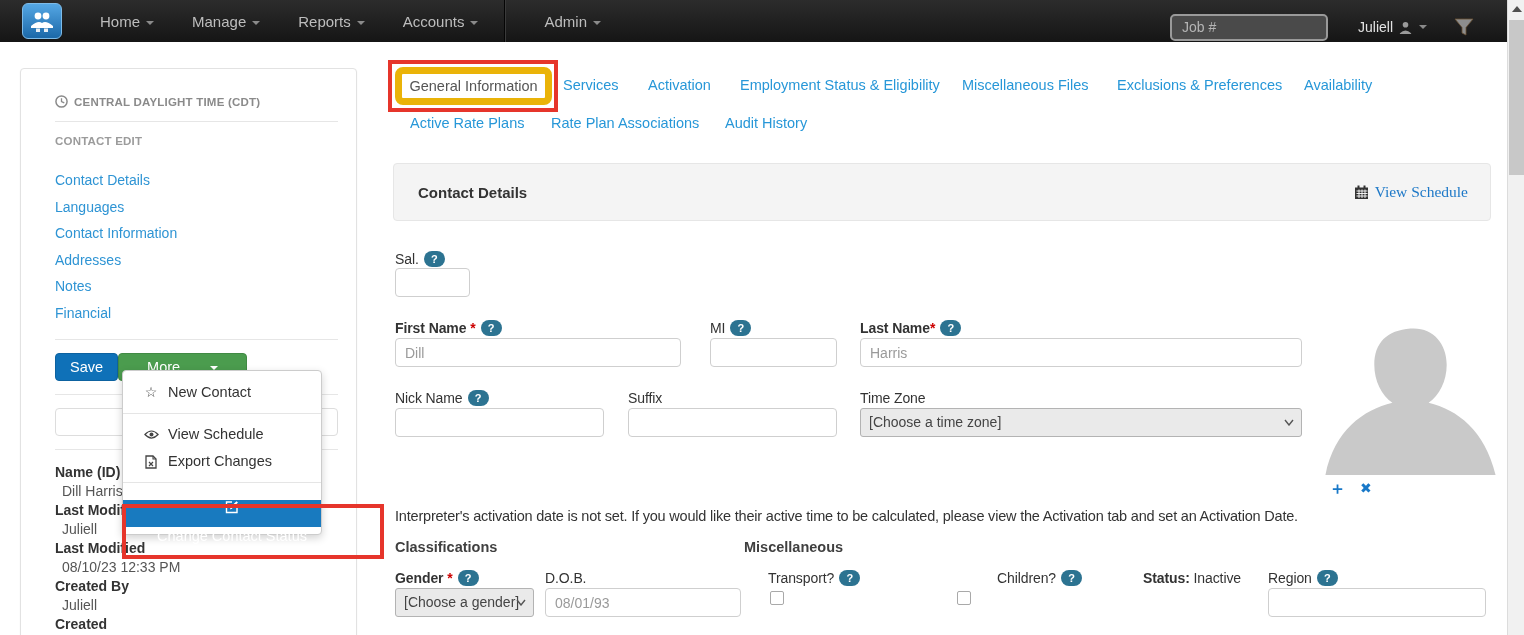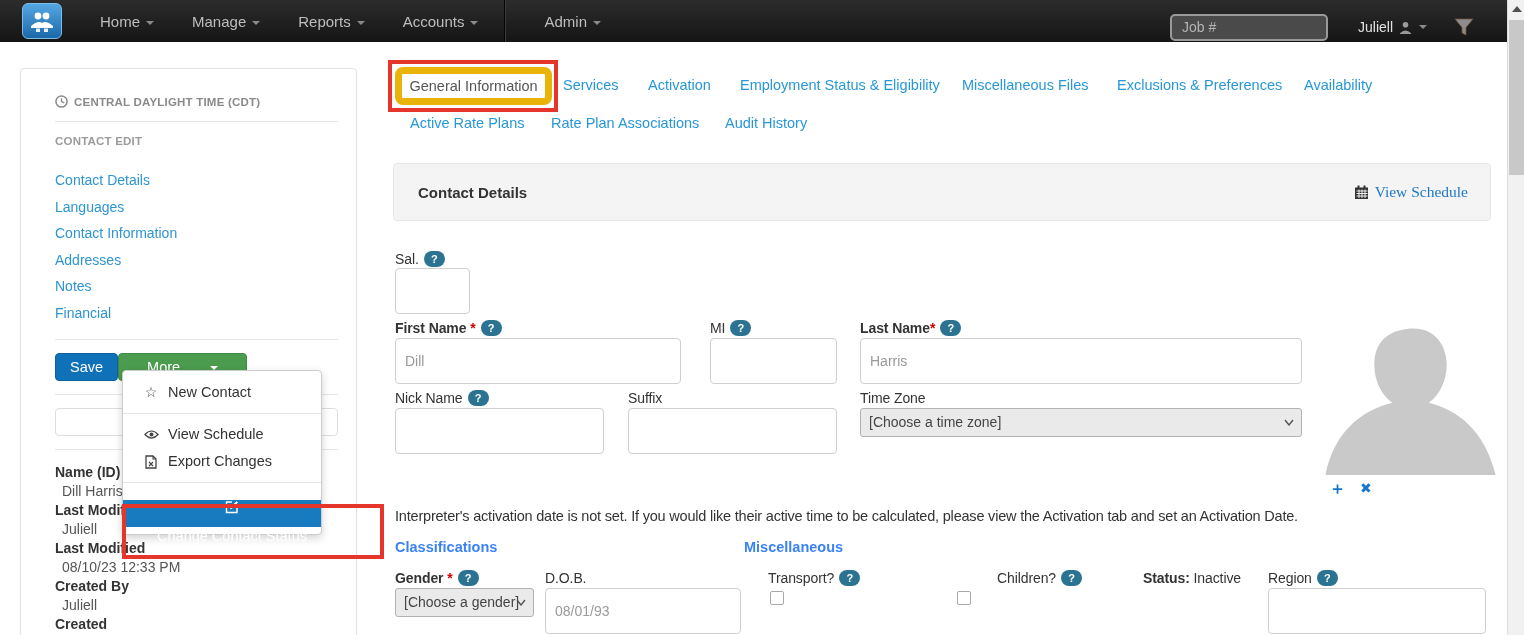--- a/index.html
+++ b/index.html
@@ -83,31 +83,31 @@
   .view-sched { position:absolute; right:22px; display:flex; align-items:center; gap:6px;
     font-family:"Liberation Serif",serif; font-size:15.5px; color:#1d78c7; cursor:pointer; }
 
   
   .lbl { position:absolute; font-size:14px; color:#333; letter-spacing:-0.1px; white-space:nowrap; }
   .lbl b { font-weight:bold; }
   .req { color:#c00; font-weight:bold; }
   .qbadge { display:inline-block; min-width:21px; height:16px; border-radius:9px; background:#2c7391;
     color:#fff; font-size:11px; font-weight:bold; text-align:center; line-height:16px;
     margin-left:5px; vertical-align:1px; cursor:pointer; }
-  .inp { position:absolute; height:46px; border:1px solid #cfcfcf; border-radius:4px;
+  .inp { position:absolute; height:29px; border:1px solid #cfcfcf; border-radius:4px;
     font-size:14px; color:#9a9a9a; padding:0 9px; outline:none;
     font-family:"Liberation Sans","DejaVu Sans",sans-serif; background:#fff; }
   .sel { position:absolute; height:29px; background:#eaeaea; border:1px solid #b3b3b3; border-radius:3px;
     font-size:14px; color:#444; padding:0 22px 0 8px; line-height:27px; cursor:pointer;
     white-space:nowrap; overflow:hidden; }
   .sel svg { position:absolute; right:7px; top:10px; }
   .chk { position:absolute; width:14px; height:14px; border:1px solid #a9a9a9; border-radius:2px;
     background:#fff; cursor:pointer; }
   .notice { position:absolute; left:395px; top:508px; font-size:14.5px; color:#333; letter-spacing:-0.2px; }
-  .sec-head { position:absolute; top:539px; font-size:14.5px; font-weight:bold; color:#3b82f6; }
+  .sec-head { position:absolute; top:539px; font-size:14.5px; font-weight:bold; color:#404040; }
 
   
   .photo { position:absolute; left:1320px; top:325px; width:181px; height:150px; background:#fff; overflow:hidden; }
   .photo-ctl { position:absolute; top:477px; font-weight:bold; color:#1878c8; cursor:pointer; font-size:17px; }
 </style>
 </head>
 <body>
 
 <div class="stage">
 

